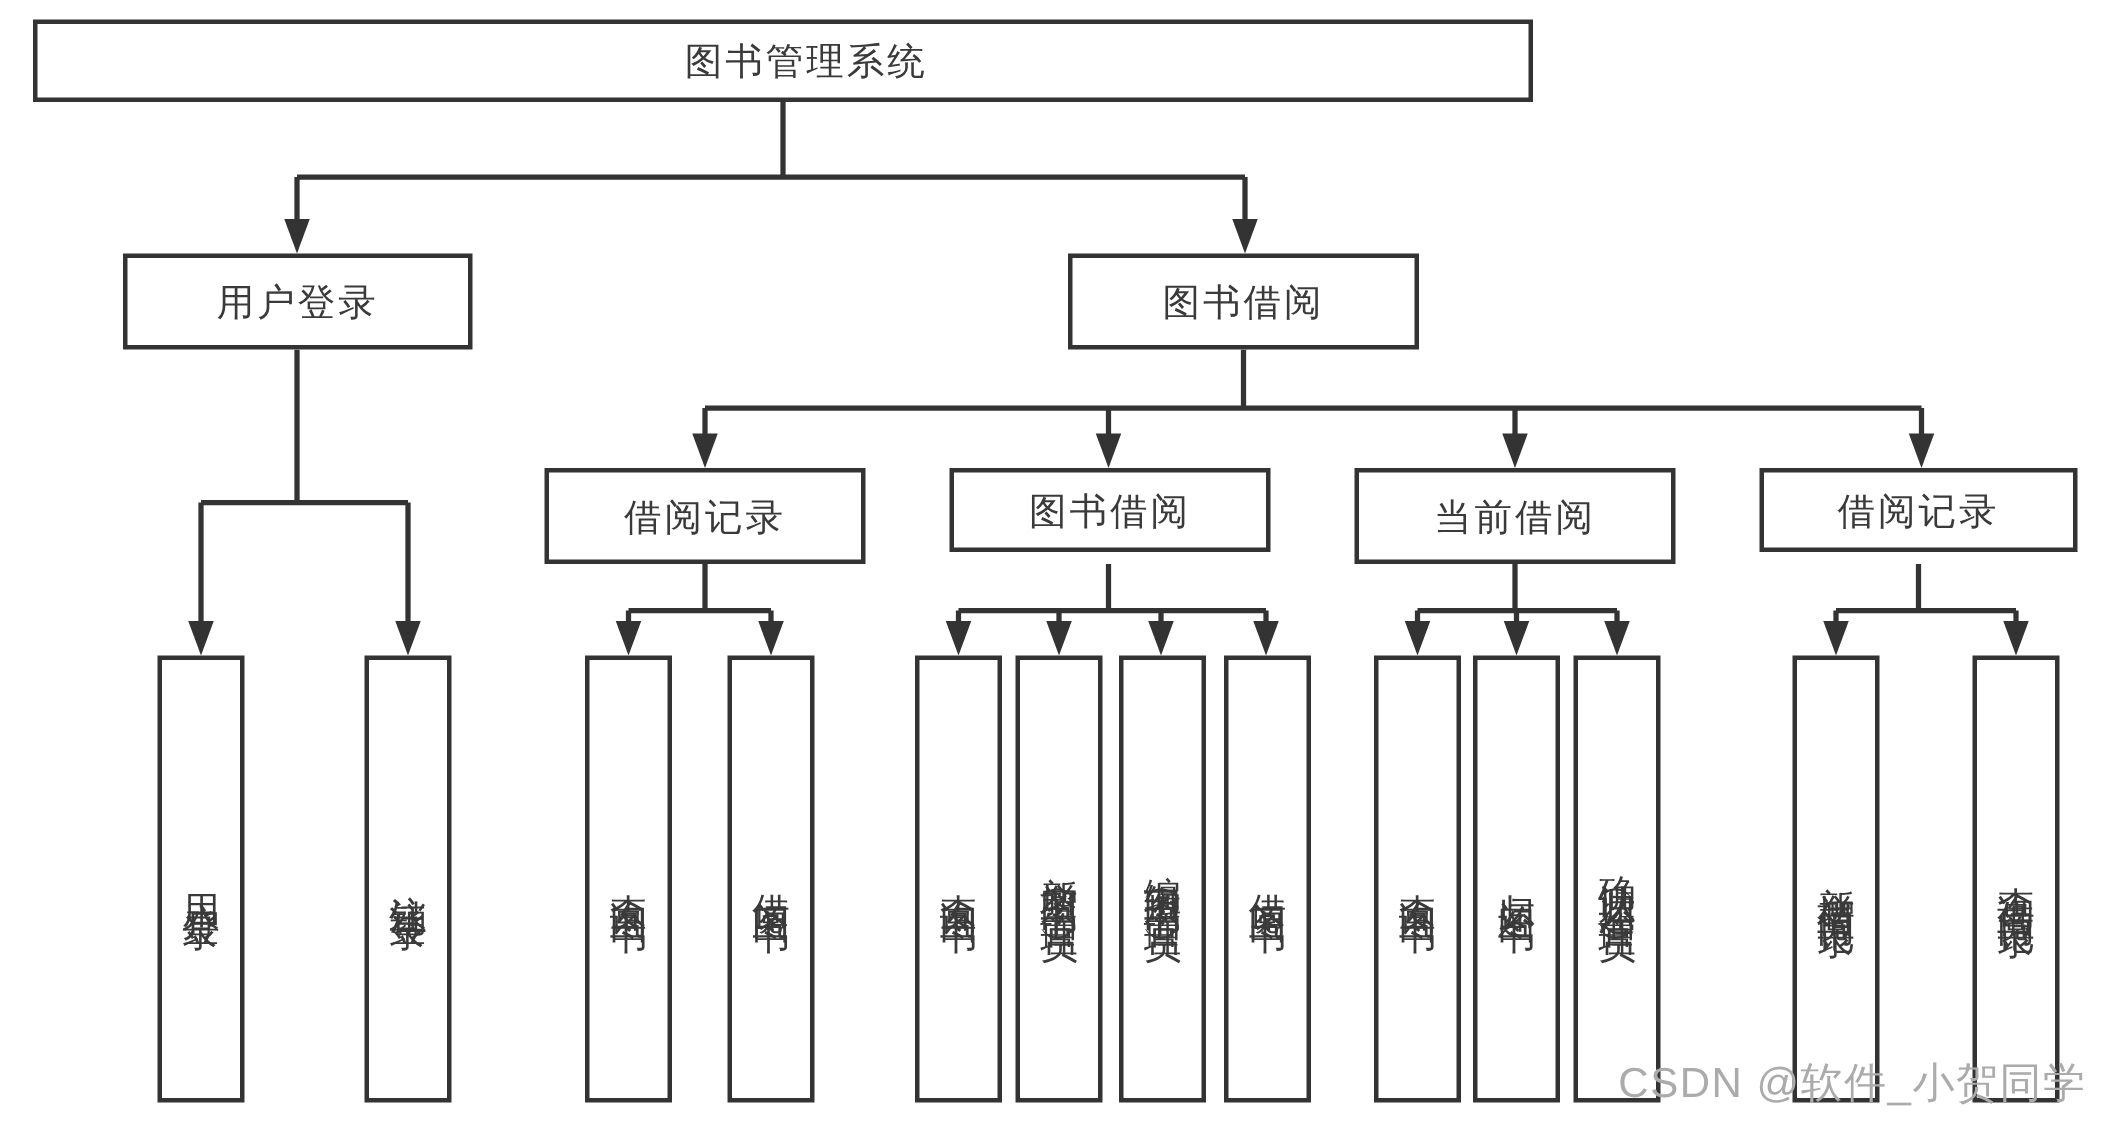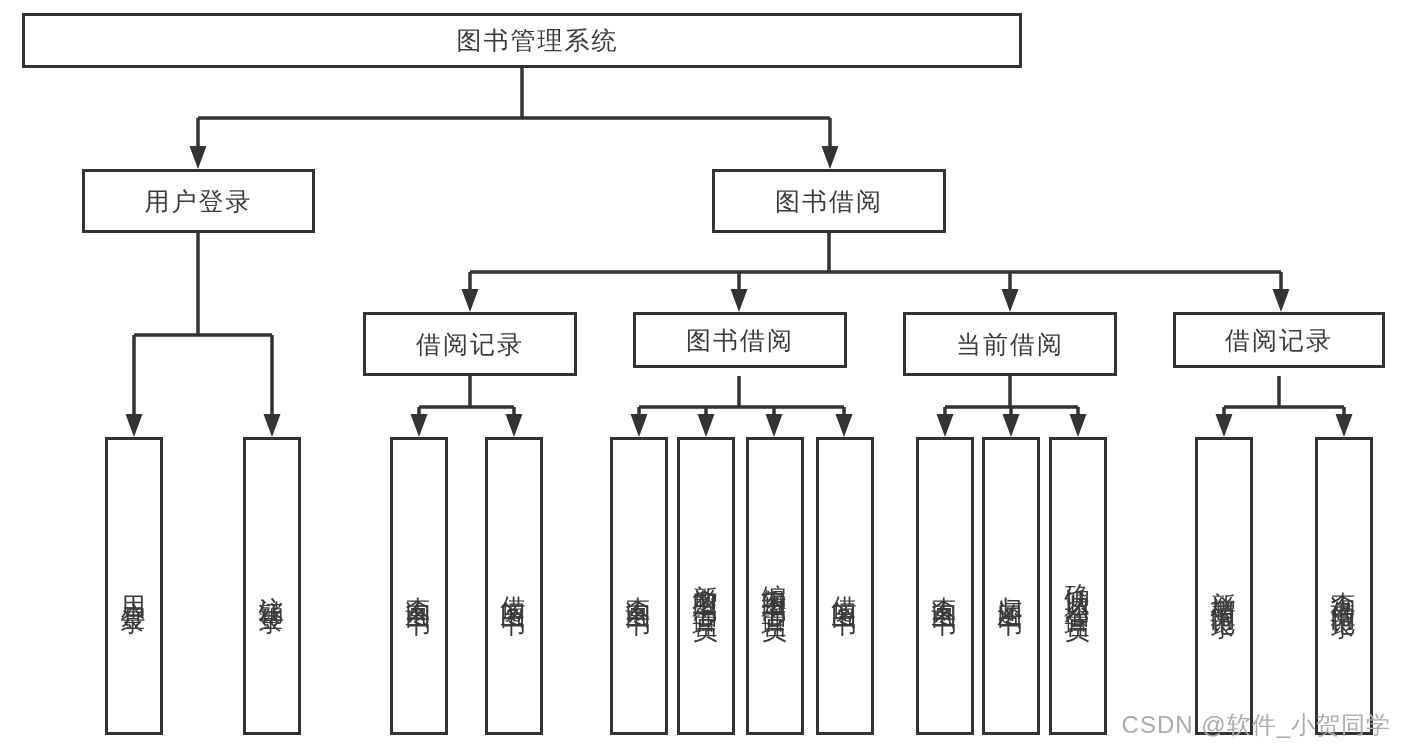--- a/index.html
+++ b/index.html
@@ -47,21 +47,21 @@
   .leaf{top:437px;width:58px;height:298px;}
   .l1{left:105px;}  .l2{left:243px;}
   .l3{left:390px;}  .l4{left:485px;}
   .l5{left:610px;}  .l6{left:677px;}
   .l7{left:746px;}  .l8{left:816px;}
   .l9{left:916px;}  .l10{left:982px;} .l11{left:1049px;}
   .l12{left:1195px;} .l13{left:1315px;}
   .watermark{
     position:absolute;
     right:14px;bottom:6px;
-    font-size:24px;
+    font-size:28px;
     color:var(--wm);
     letter-spacing:1px;
     white-space:nowrap;
     z-index:5;
   }
 </style>
 </head>
 <body>
 
 <div class="canvas">

